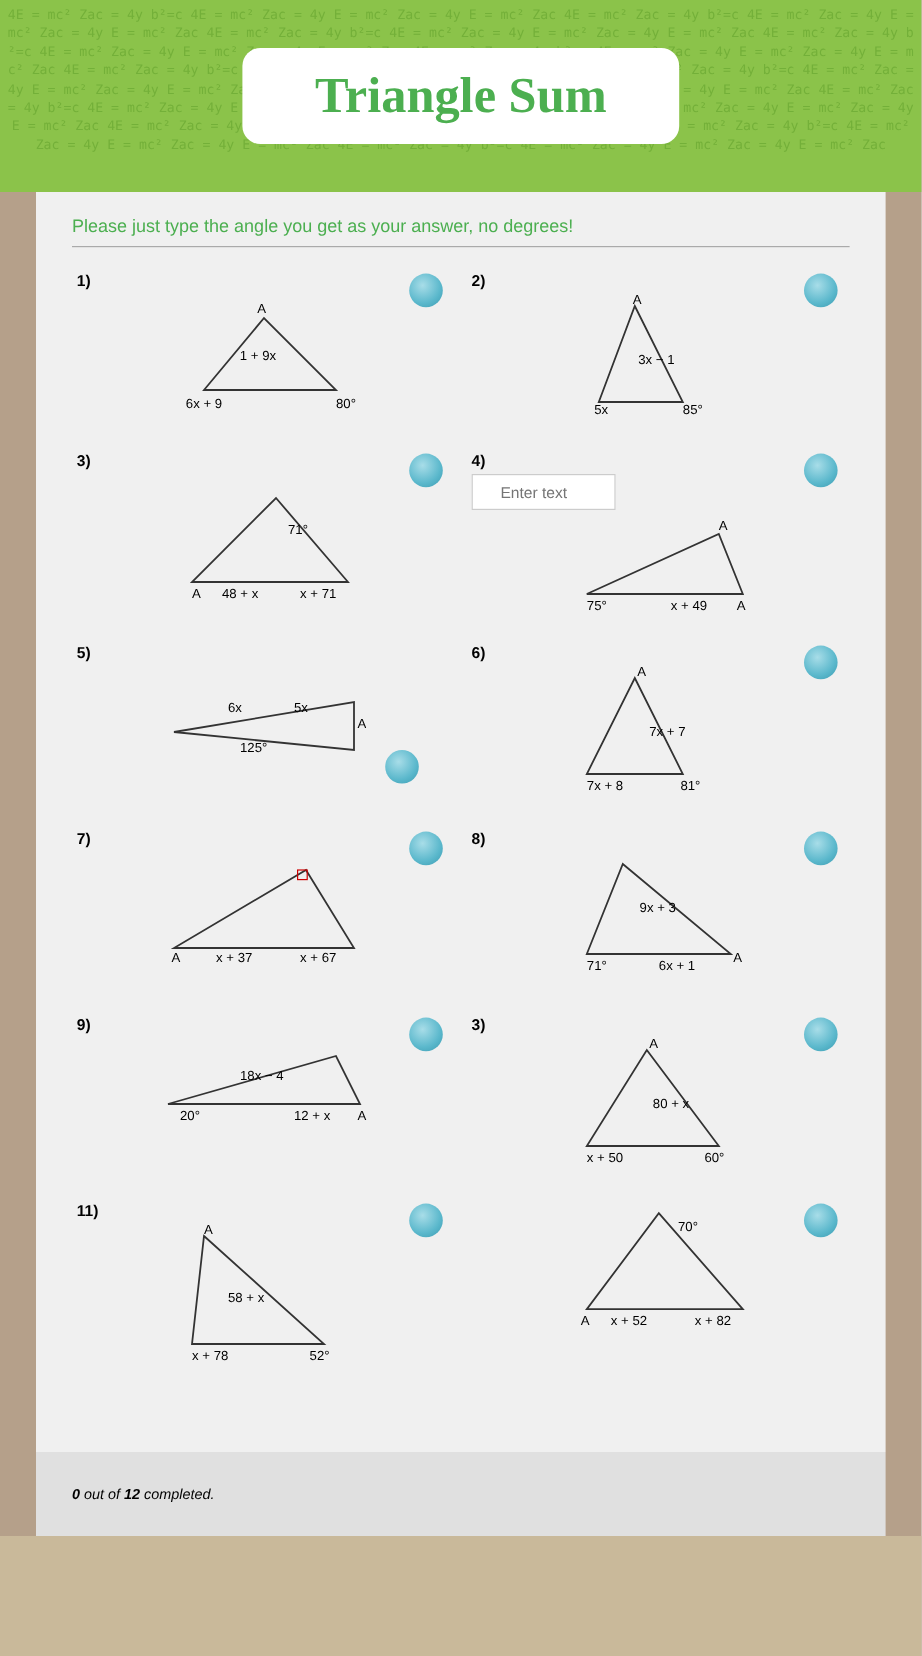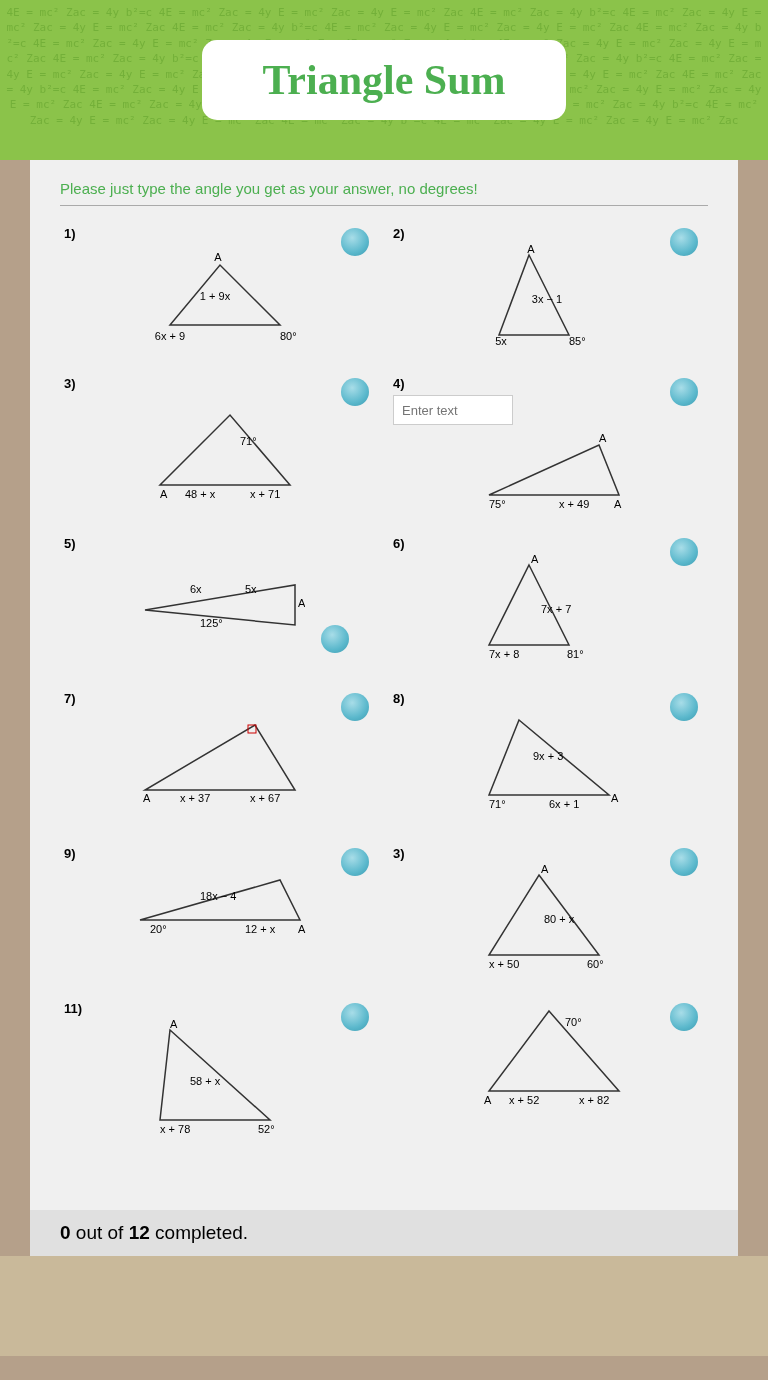--- a/index.html
+++ b/index.html
@@ -108,38 +108,39 @@
       cursor: pointer;
     }
 
     .triangle-svg {
       display: block;
       margin: 0 auto;
     }
 
     .input-field {
       border: 1px solid #ccc;
-      padding: 4px 8px;
+      padding: 4px 23px;
       font-size: 13px;
       font-family: Arial, sans-serif;
       color: #999;
       background: white;
       width: 120px;
       height: 30px;
       position: absolute;
       top: 8px;
       left: 10px;
     }
 
     .progress-bar-area {
       background-color: #e0e0e0;
-      padding: 12px 30px;
+      padding: 28px 30px;
       margin: 0 30px;
       font-family: Arial, sans-serif;
-      font-size: 19px;
+      font-size: 12px;
+      font-style: italic;
     }
 
     .progress-bold {
       font-weight: bold;
     }
 
     .bottom-area {
       background: #c9b99a;
       min-height: 100px;
     }

